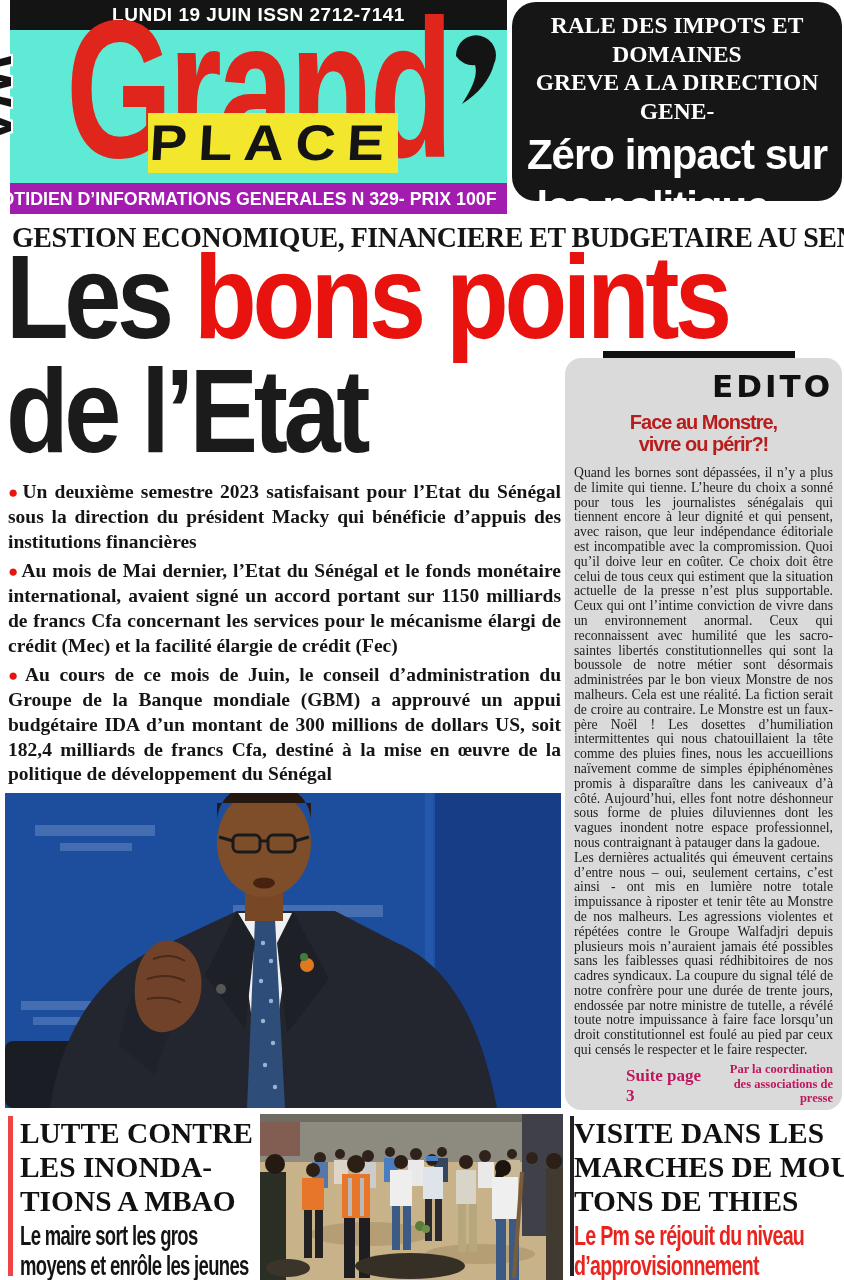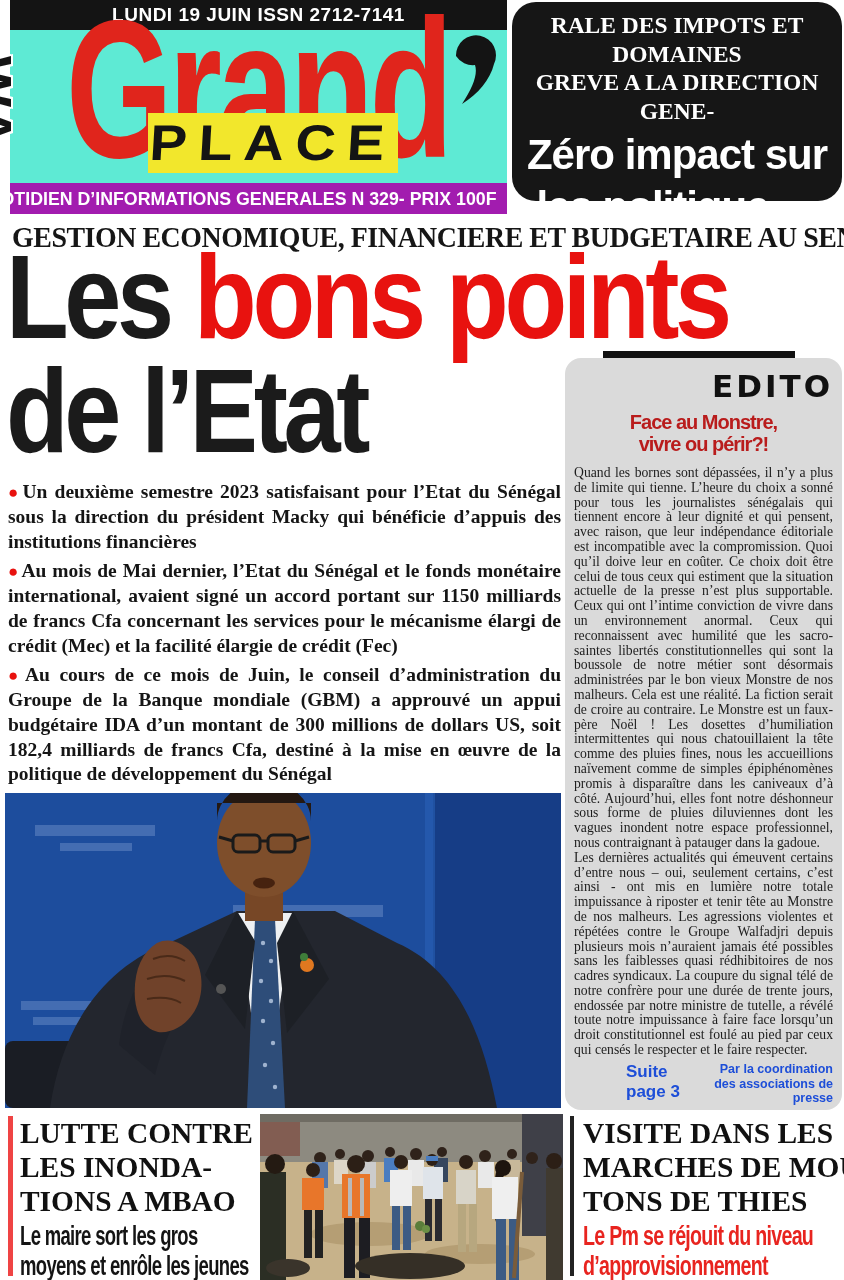--- a/index.html
+++ b/index.html
@@ -82,29 +82,29 @@
     position:absolute; left:565px; top:358px; width:277px; height:752px;
     background:#dadada; border-radius:16px; box-sizing:border-box; padding:10px 9px 8px 9px;
   }
   .edito-label { text-align:right; font-size:31px; font-weight:bold; letter-spacing:3px; color:#111;
                  font-family:"DejaVu Sans",sans-serif; }
   .edito-title { text-align:center; font-size:20px; font-weight:bold; line-height:1.1;
                  letter-spacing:-1px; margin-top:7px; margin-bottom:11px; color:#b91c1c; }
   .edito-body { font-family:"Liberation Serif",serif; font-size:13.7px; line-height:1.08;
                 text-align:justify; color:#1c1c1c; }
   .edito-body p { margin:0; }
-  .edito-footer { display:flex; justify-content:space-between; align-items:flex-start; margin-top:4px;
-                  font-family:Liberation Sans, sans-serif; color:#1d4ed8; }
+  .edito-footer { display:flex; justify-content:space-between; align-items:flex-end; margin-top:4px;
+                  font-family:Liberation Serif, serif; color:#be185d; }
   .suite { font-weight:bold; font-size:17px; margin-left:52px; }
   .byline { font-weight:bold; font-size:12.5px; text-align:right; line-height:1.18; }
   
   .bl { position:absolute; left:8px; top:1116px; width:252px; height:160px;
         border-left:5px solid #ef4444; padding-left:7px; box-sizing:border-box; }
   .br { position:absolute; left:570px; top:1116px; width:274px; height:160px;
-        border-left:4px solid #222; padding-left:9px; box-sizing:border-box; }
+        border-left:4px solid #222; box-sizing:border-box; }
   .serif-kicker div {
     font-family:"Liberation Serif",serif; font-weight:bold; font-size:30px; line-height:1.13;
     color:#111; white-space:nowrap; transform:scaleX(.98); transform-origin:left top;
   }
   .bl-sub { margin-top:3px; }
   .bl-sub div, .br-sub div {
     font-weight:bold; font-size:28px; line-height:1.1; white-space:nowrap;
     transform:scaleX(.66); transform-origin:left top; letter-spacing:-1px; color:#141414;
   }
   .br-sub { margin-top:3px; }

